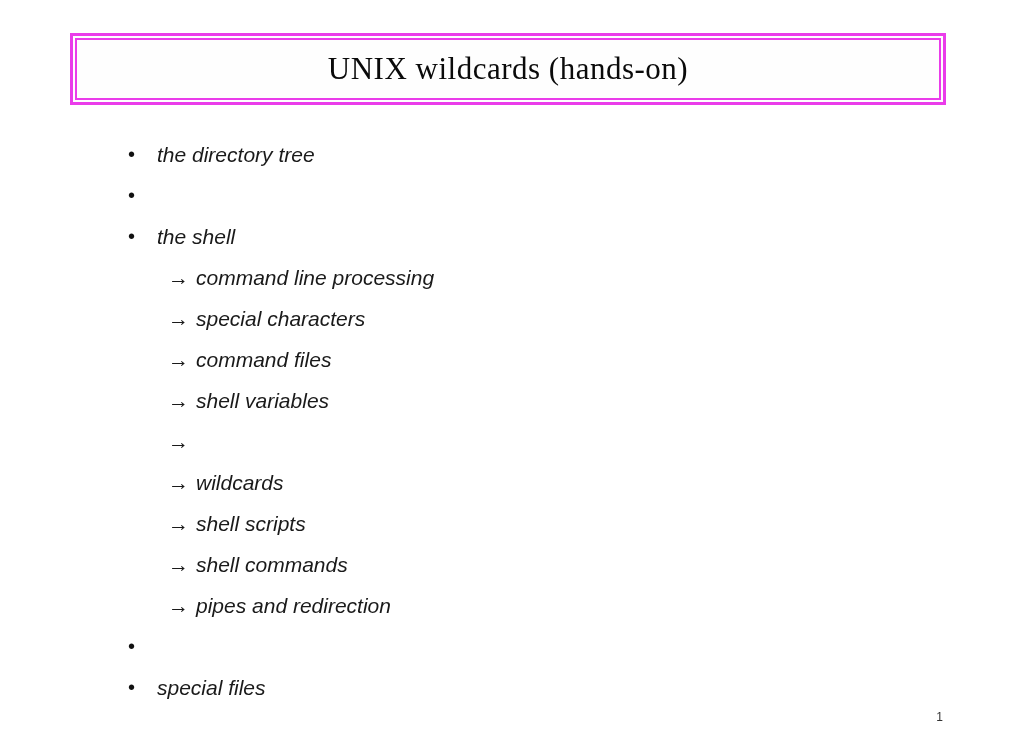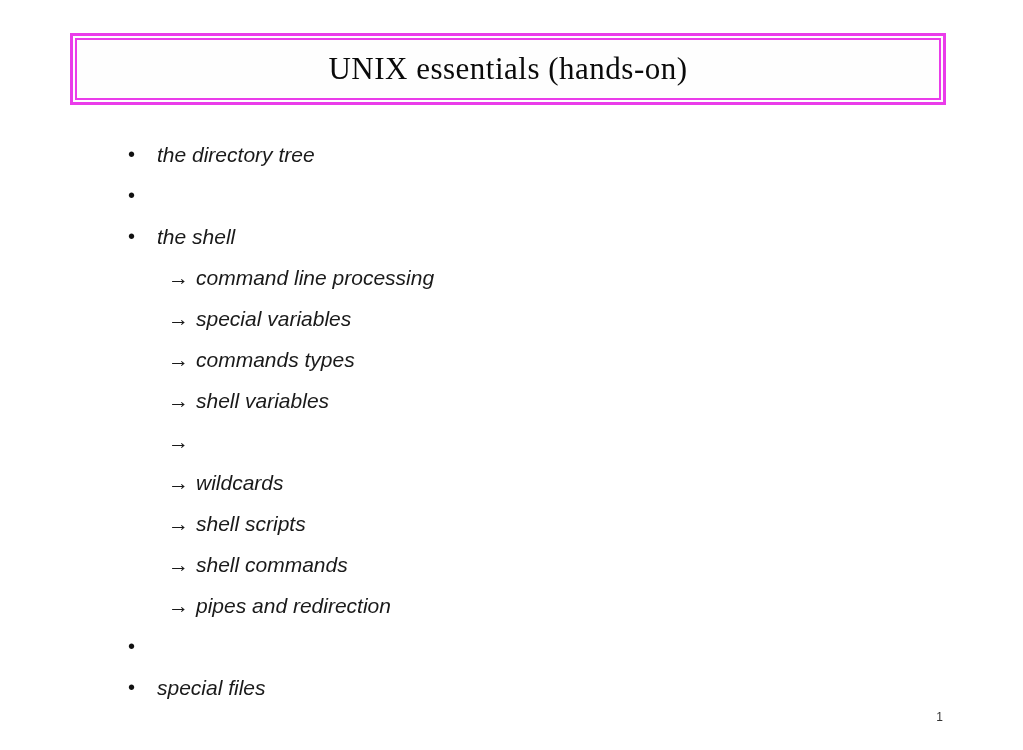--- a/index.html
+++ b/index.html
@@ -88,21 +88,21 @@
     font-family: "Liberation Sans", sans-serif;
   }
 </style>
 </head>
 <body>
 
 <div class="slide">
 
   <div class="title-box">
     <div class="title-box-inner">
-      <div class="title-text">UNIX essentials (hands-on)</div>
+      <div class="title-text">UNIX wildcards (hands-on)</div>
     </div>
   </div>
 
   <div class="content">
 
     <div class="item level1">
       <span class="marker">•</span>
       <span class="label">the directory tree</span>
     </div>
 
@@ -115,26 +115,26 @@
       <span class="label">the shell</span>
     </div>
 
     <div class="item level2">
       <span class="marker">→</span>
       <span class="label">command line processing</span>
     </div>
 
     <div class="item level2">
       <span class="marker">→</span>
-      <span class="label">special variables</span>
+      <span class="label">special characters</span>
     </div>
 
     <div class="item level2">
       <span class="marker">→</span>
-      <span class="label">commands types</span>
+      <span class="label">command files</span>
     </div>
 
     <div class="item level2">
       <span class="marker">→</span>
       <span class="label">shell variables</span>
     </div>
 
     <div class="item level2">
       <span class="marker">→</span>
     </div>

